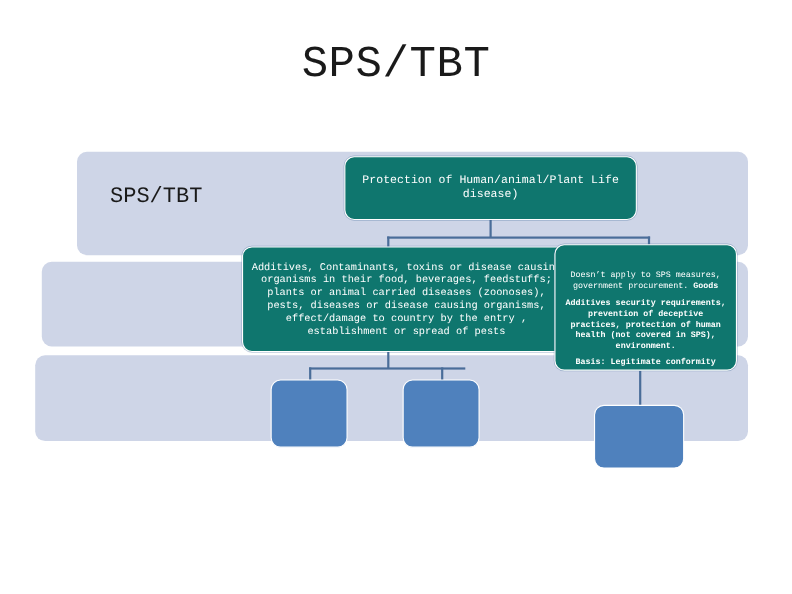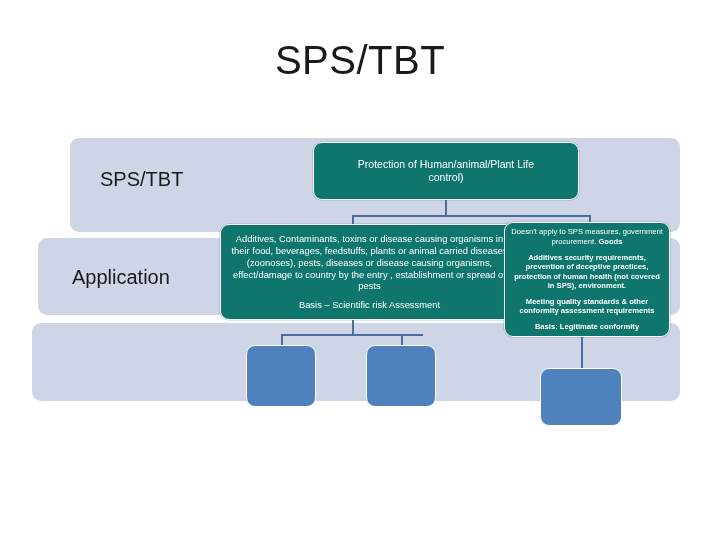--- a/index.html
+++ b/index.html
@@ -1,15 +1,15 @@
 <!DOCTYPE html>
 <html><head>
 <meta charset="utf-8">
 <style>
-  * { box-sizing: border-box; margin: 0; padding: 0; }
+  * { box-sizing: border-box; margin: 0; padding: 0; font-family: Liberation Mono, monospace; }
 
   html, body {
     width: 720px;
     height: 540px;
     background: #ffffff;
     font-family: "Liberation Sans", sans-serif;
     overflow: hidden;
   }
 
   #slide {
@@ -81,22 +81,22 @@
     font-size: 9.4px;
     line-height: 11.8px;
     padding: 3px 7px;
   }
   #box-sps .basis { margin-top: 7px; }
 
   #box-tbt {
     left: 504px; top: 222px; width: 166px; height: 115px;
     font-size: 7.6px;
     line-height: 9.6px;
-    padding: 16px 5px;
-    justify-content: center;
+    padding: 0 5px;
+    justify-content: flex-end;
   }
   #box-tbt p { margin-bottom: 6px; }
   #box-tbt p:last-child { margin-bottom: 0; }
   #box-tbt .bold { font-weight: bold; }
 
   .emptybox {
     position: absolute;
     background: #4f81bd;
     border: 1.8px solid #ffffff;
     border-radius: 9px;
@@ -133,48 +133,45 @@
 
 <div id="slide">
 
   <div id="slide-title">SPS/TBT</div>
 
   <div class="band" id="band-1"></div>
   <div class="band" id="band-2"></div>
   <div class="band" id="band-3"></div>
 
   <div class="band-label" id="band-1-label">SPS/TBT</div>
-  <div class="band-label" id="band-2-label">Application</div>
 
   <div class="conn conn-v" id="conn-a"></div>
   <div class="conn conn-h" id="conn-b"></div>
   <div class="conn conn-v" id="conn-c"></div>
   <div class="conn conn-v" id="conn-d"></div>
 
   <div class="conn conn-v" id="conn-e"></div>
   <div class="conn conn-h" id="conn-f"></div>
   <div class="conn conn-v" id="conn-g"></div>
   <div class="conn conn-v" id="conn-h"></div>
 
   <div class="conn conn-v" id="conn-i"></div>
 
   <div class="bluebox" id="box-protection">
     <span>Protection of Human/animal/Plant Life</span>
-    <span>control)</span>
+    <span>disease)</span>
   </div>
 
   <div class="bluebox" id="box-sps">
     <span>Additives, Contaminants, toxins or disease causing organisms in their food, beverages, feedstuffs; plants or animal carried diseases (zoonoses), pests, diseases or disease causing organisms, effect/damage to country by the entry , establishment or spread of pests</span>
-    <span class="basis">Basis – Scientific risk Assessment</span>
   </div>
 
   <div class="bluebox" id="box-tbt">
     <p><span>Doesn’t apply to SPS measures, government procurement. </span><span class="bold">Goods</span></p>
     <p class="bold">Additives security requirements, prevention of deceptive practices, protection of human health (not covered in SPS), environment.</p>
-    <p class="bold">Meeting quality standards &amp; other conformity assessment requirements</p>
     <p class="bold">Basis: Legitimate conformity</p>
   </div>
 
   <div class="emptybox" id="box-empty-1"></div>
   <div class="emptybox" id="box-empty-2"></div>
   <div class="emptybox" id="box-empty-3"></div>
 
 </div>
 
 </body></html>

